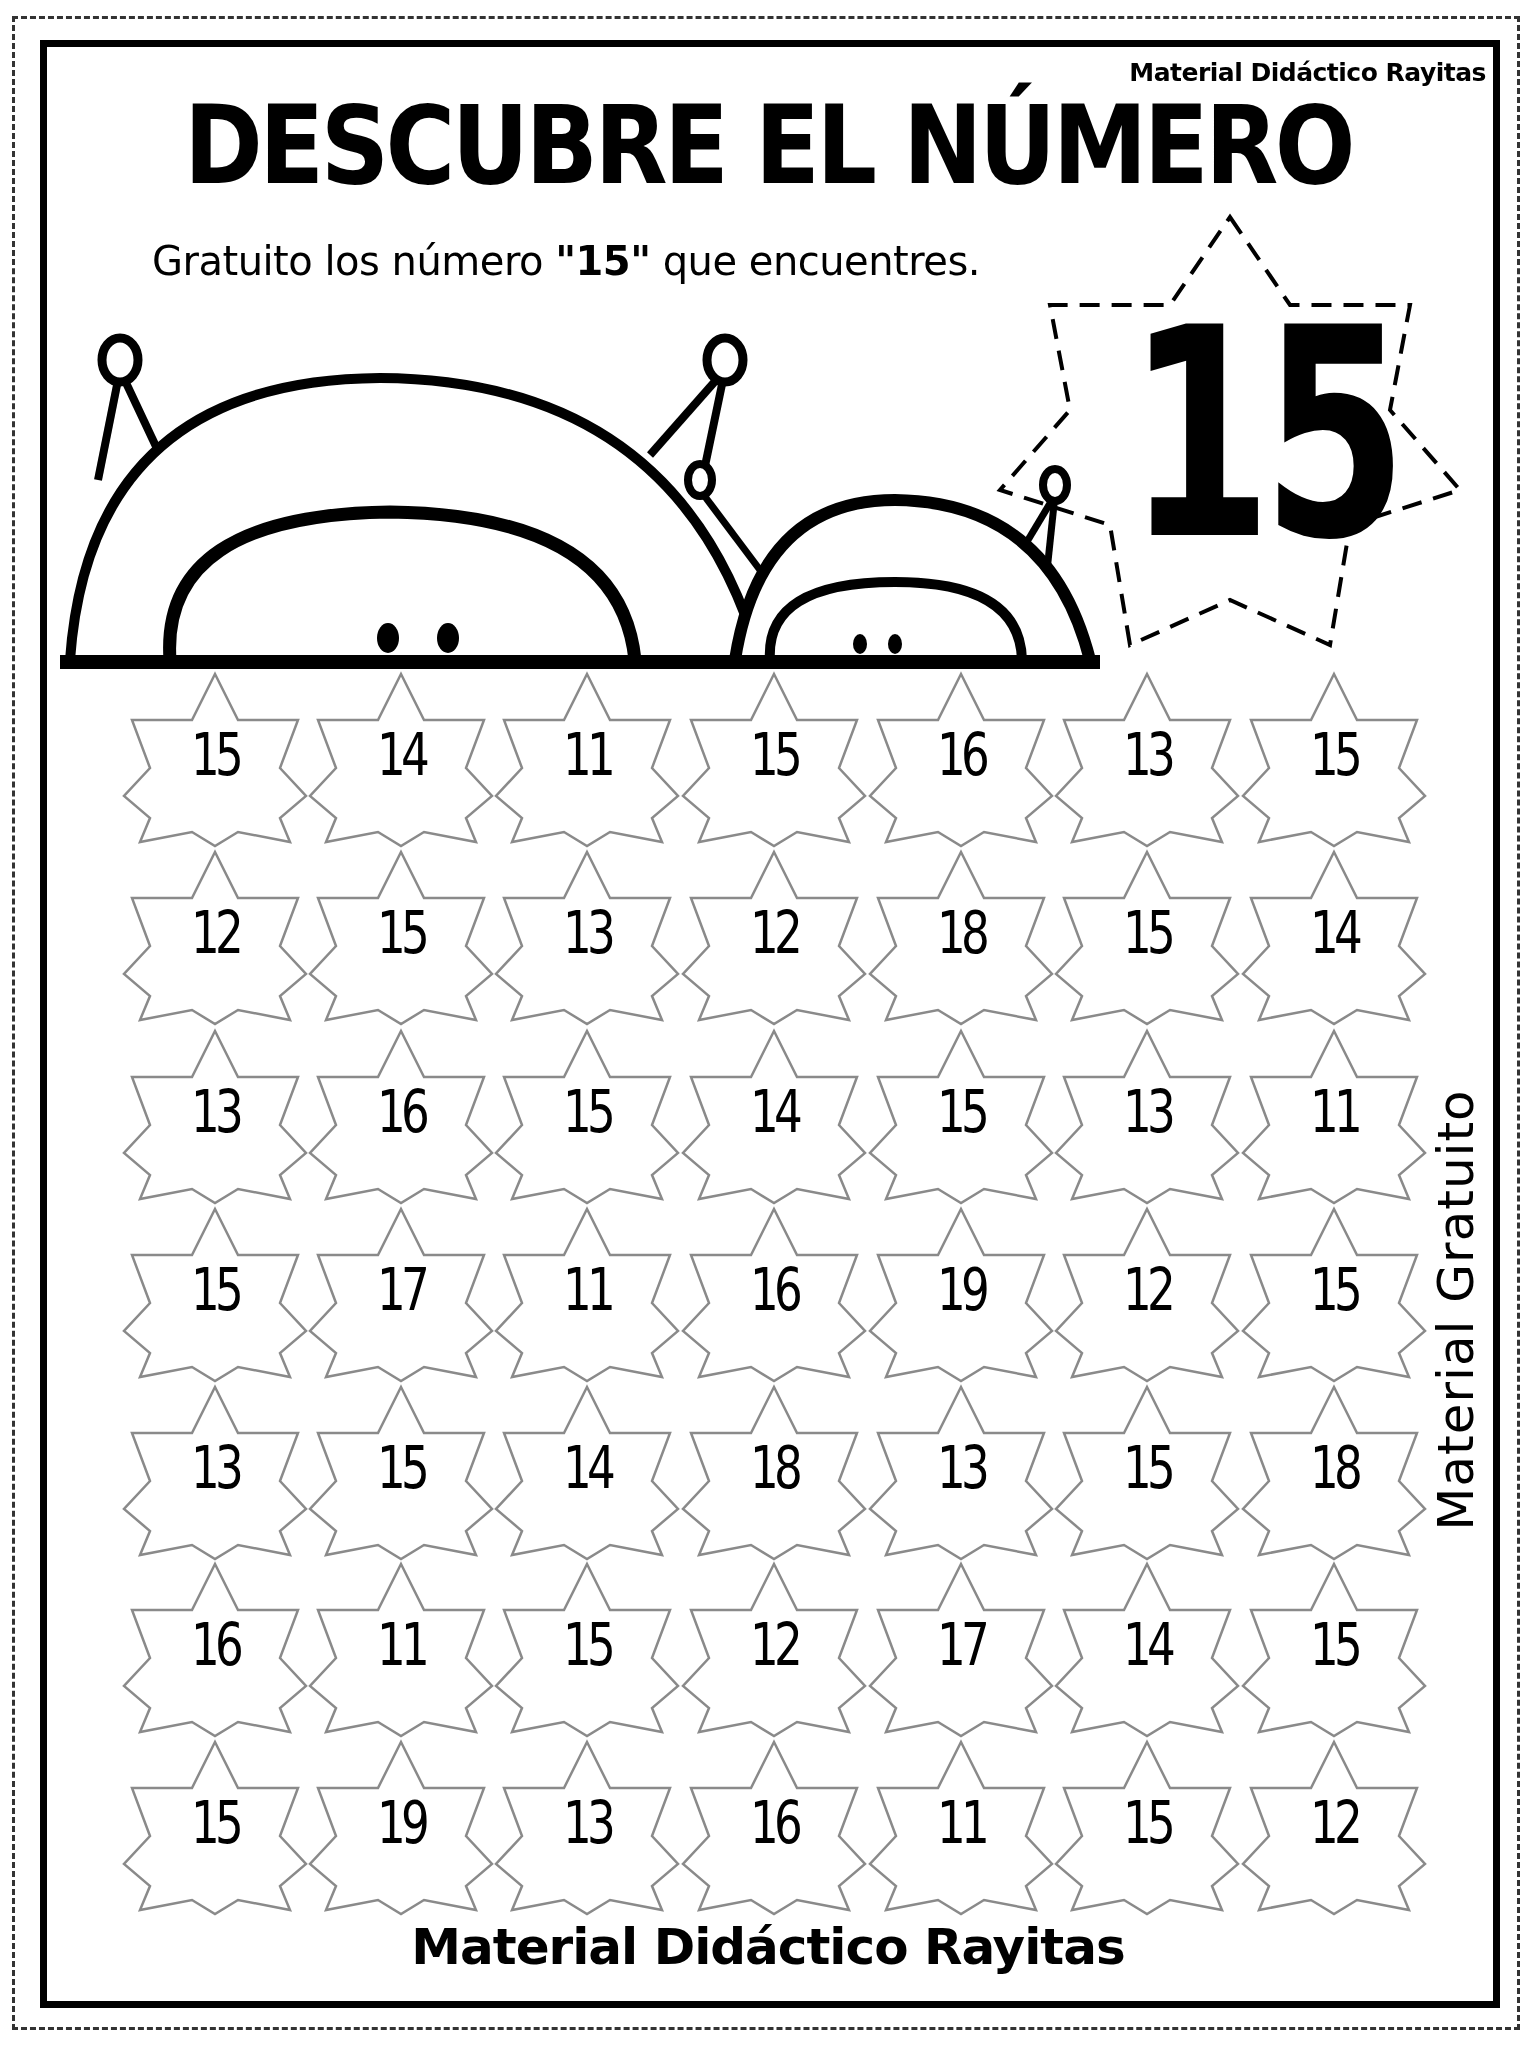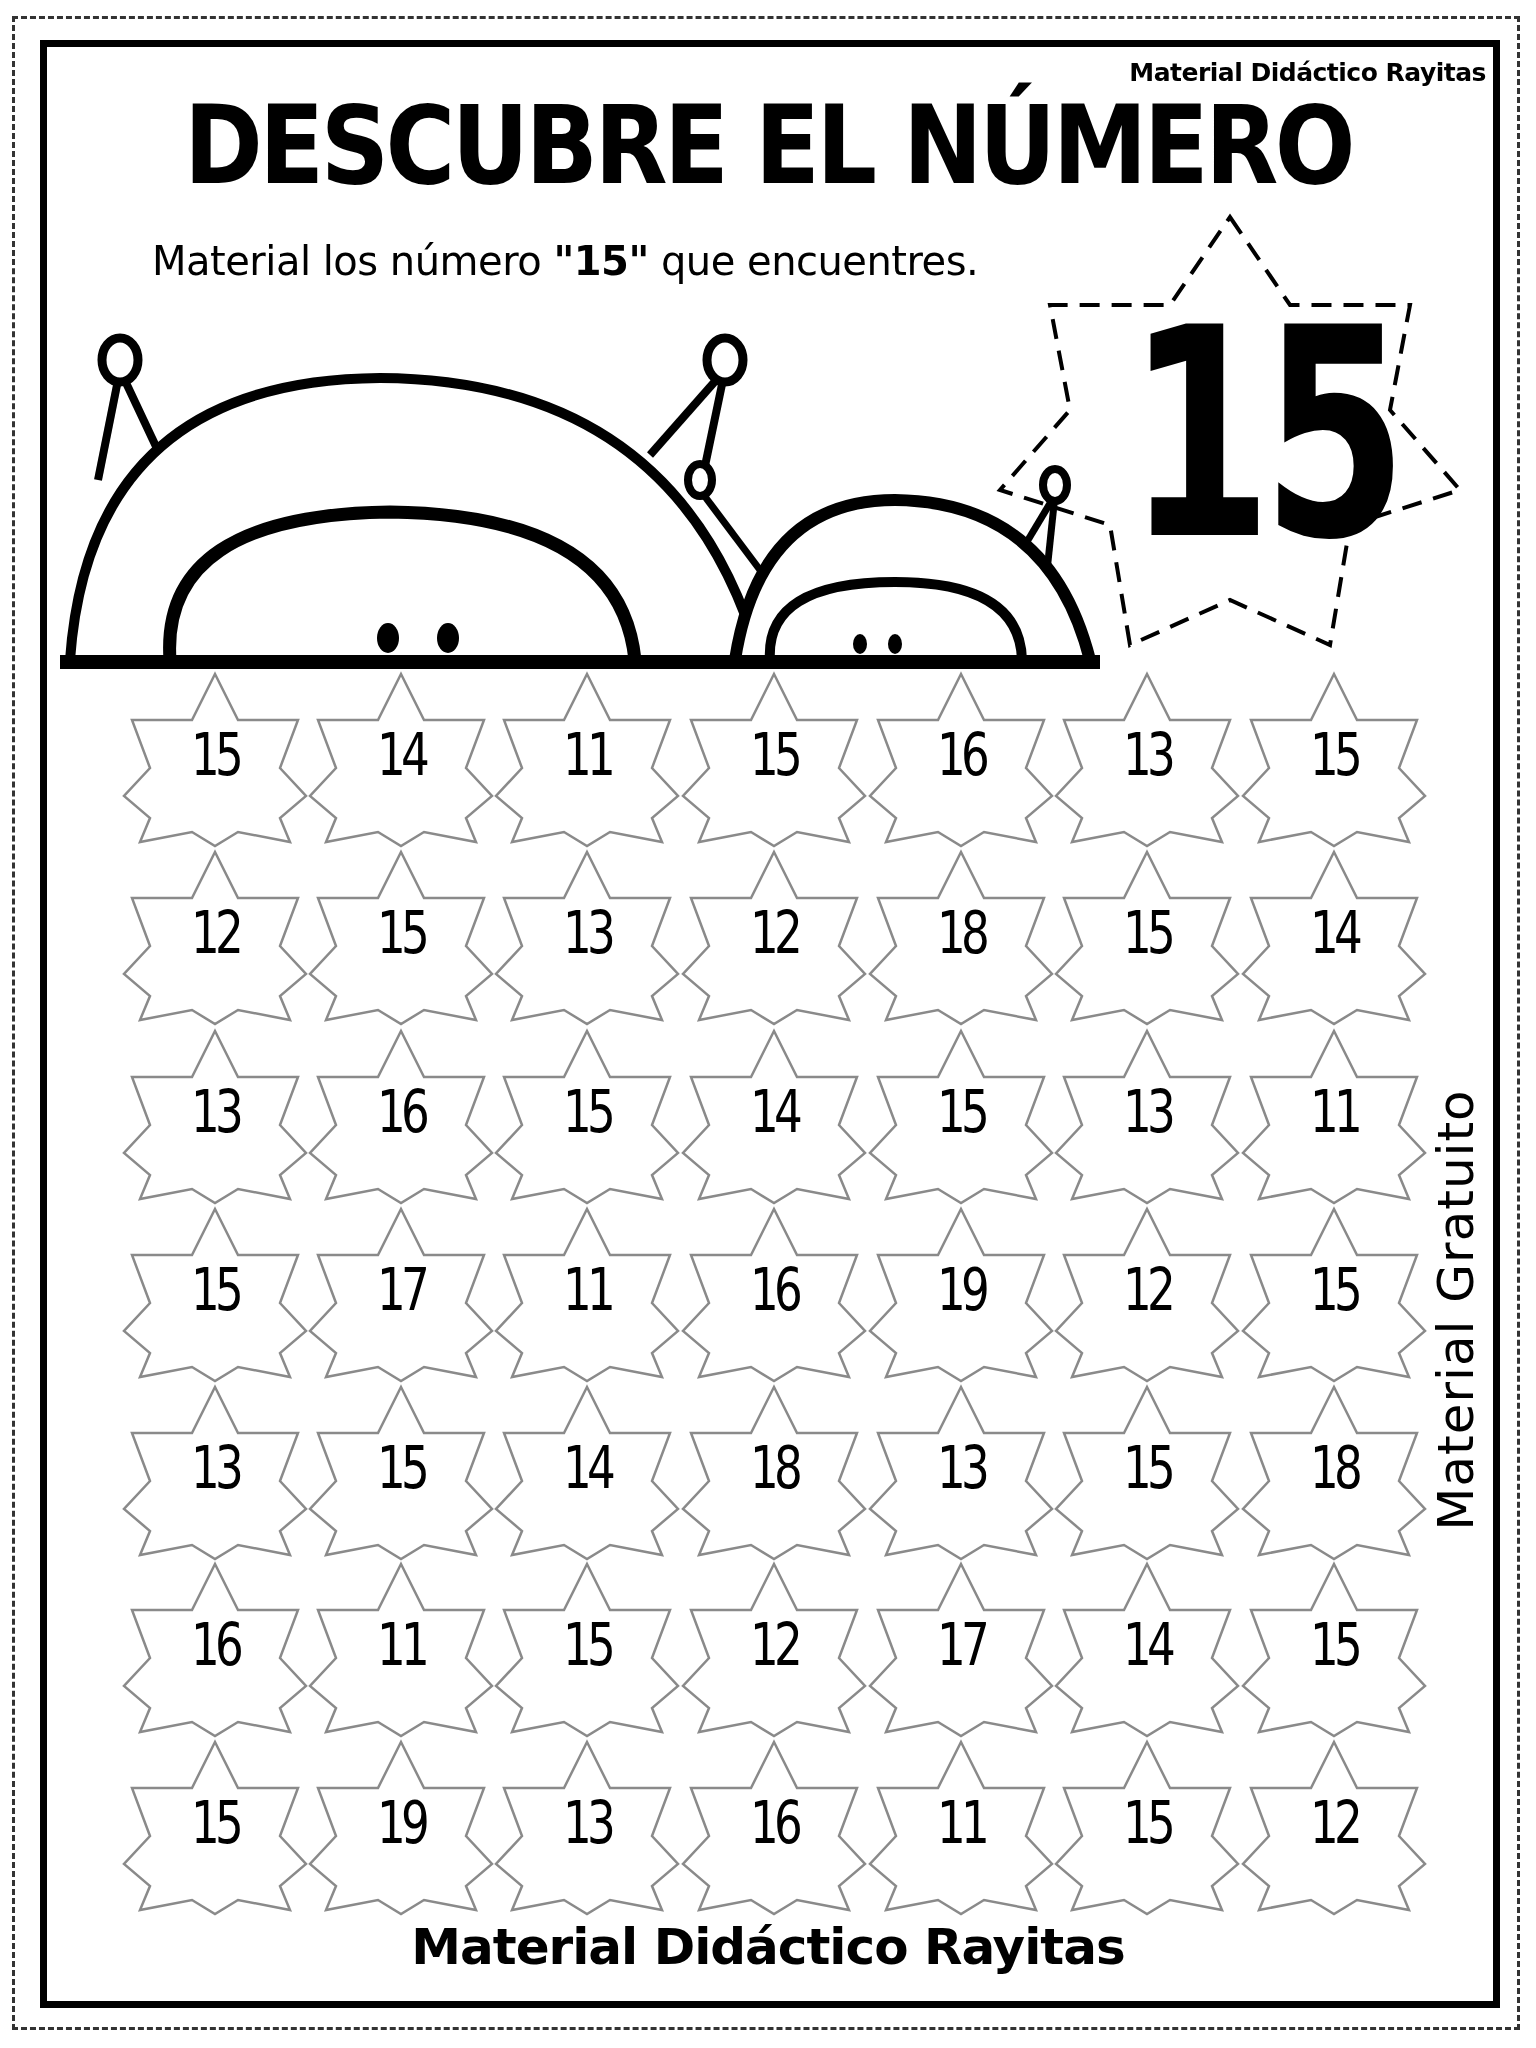--- a/index.html
+++ b/index.html
@@ -34,21 +34,21 @@
 </style>
 </head>
 <body>
 
 <div class="outer-dash"></div>
 <div class="frame"></div>
 
 <div class="brand-top">Material Didáctico Rayitas</div>
 <div class="title">DESCUBRE EL NÚMERO</div>
 
-<div class="subtitle"><span>Material los número </span><b>"15"</b><span> que encuentres.</span></div>
+<div class="subtitle"><span>Gratuito los número </span><b>"15"</b><span> que encuentres.</span></div>
 
 <svg class="bigstar" viewBox="0 0 480 460">
   <polygon points="240,12 300,100 420,100 400,205 470,285 360,320 340,440 240,395 140,440 120,320 10,285 80,205 60,100 180,100" fill="none" stroke="#000" stroke-width="4" stroke-dasharray="20 12"></polygon>
 </svg>
 <div class="bignum">15</div>
 
 <svg class="robots" viewBox="0 0 1080 360">
 
   <line x1="60" y1="50" x2="100" y2="135" stroke="#000" stroke-width="8"></line>
   <line x1="60" y1="50" x2="38" y2="160" stroke="#000" stroke-width="8"></line>

